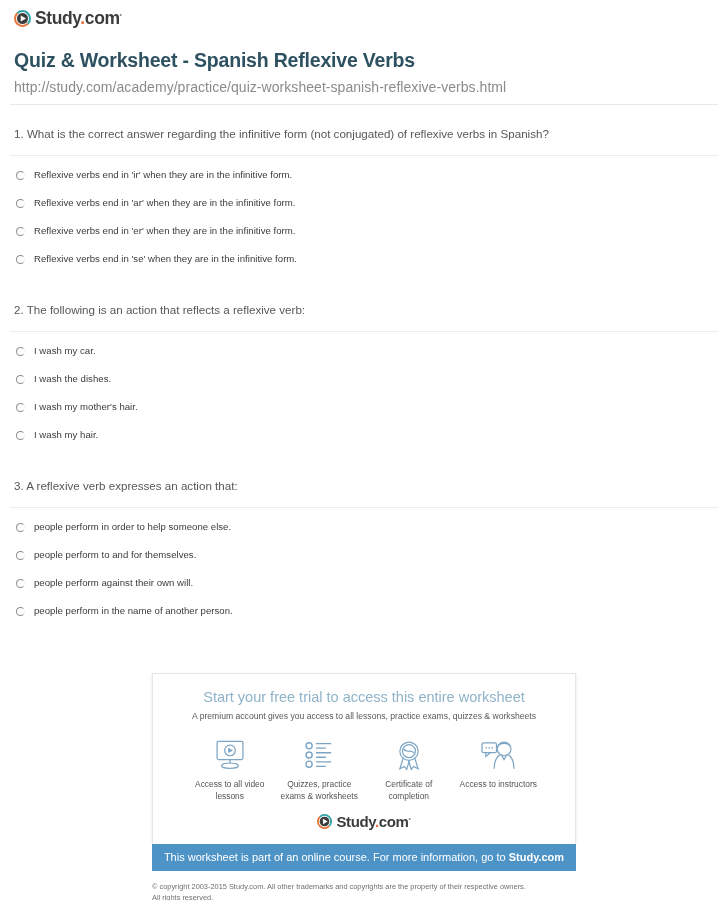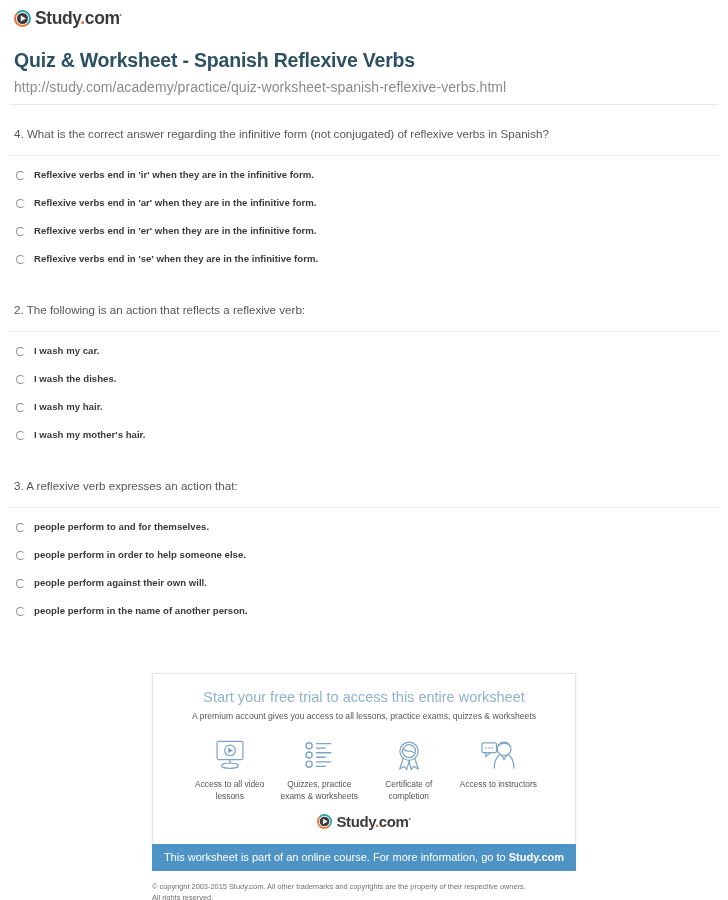--- a/index.html
+++ b/index.html
@@ -106,21 +106,21 @@
     width: 9px;
     height: 9px;
     margin-top: 2px;
     border: 1.3px solid #8e8e8e;
     border-radius: 50%;
     border-right-color: rgba(142,142,142,0.12);
     background: #fff;
   }
   .option-label {
     font-size: 9.6px;
-    font-weight: bold;
+    font-weight: normal;
     color: #3b3b3b;
     line-height: 1.2;
     letter-spacing: 0.02px;
   }
 
   
   .promo-wrap {
     position: absolute;
     left: 152px;
     top: 673px;
@@ -221,21 +221,21 @@
 
   <div class="title-block">
     <div class="page-title">Quiz &amp; Worksheet - Spanish Reflexive Verbs</div>
     <div class="page-url">http://study.com/academy/practice/quiz-worksheet-spanish-reflexive-verbs.html</div>
   </div>
   <div class="header-rule"></div>
 
   <div class="quiz">
 
     <div class="question-block">
-      <div class="question-text">4. What is the correct answer regarding the infinitive form (not conjugated) of reflexive verbs in Spanish?</div>
+      <div class="question-text">1. What is the correct answer regarding the infinitive form (not conjugated) of reflexive verbs in Spanish?</div>
       <div class="question-rule"></div>
       <div class="options">
         <div class="option-row">
           <span class="radio-glyph"></span>
           <span class="option-label">Reflexive verbs end in 'ir' when they are in the infinitive form.</span>
         </div>
         <div class="option-row">
           <span class="radio-glyph"></span>
           <span class="option-label">Reflexive verbs end in 'ar' when they are in the infinitive form.</span>
         </div>
@@ -257,40 +257,40 @@
         <div class="option-row">
           <span class="radio-glyph"></span>
           <span class="option-label">I wash my car.</span>
         </div>
         <div class="option-row">
           <span class="radio-glyph"></span>
           <span class="option-label">I wash the dishes.</span>
         </div>
         <div class="option-row">
           <span class="radio-glyph"></span>
+          <span class="option-label">I wash my mother's hair.</span>
+        </div>
+        <div class="option-row">
+          <span class="radio-glyph"></span>
           <span class="option-label">I wash my hair.</span>
-        </div>
-        <div class="option-row">
-          <span class="radio-glyph"></span>
-          <span class="option-label">I wash my mother's hair.</span>
         </div>
       </div>
     </div>
 
     <div class="question-block">
       <div class="question-text">3. A reflexive verb expresses an action that:</div>
       <div class="question-rule"></div>
       <div class="options">
         <div class="option-row">
           <span class="radio-glyph"></span>
+          <span class="option-label">people perform in order to help someone else.</span>
+        </div>
+        <div class="option-row">
+          <span class="radio-glyph"></span>
           <span class="option-label">people perform to and for themselves.</span>
-        </div>
-        <div class="option-row">
-          <span class="radio-glyph"></span>
-          <span class="option-label">people perform in order to help someone else.</span>
         </div>
         <div class="option-row">
           <span class="radio-glyph"></span>
           <span class="option-label">people perform against their own will.</span>
         </div>
         <div class="option-row">
           <span class="radio-glyph"></span>
           <span class="option-label">people perform in the name of another person.</span>
         </div>
       </div>

